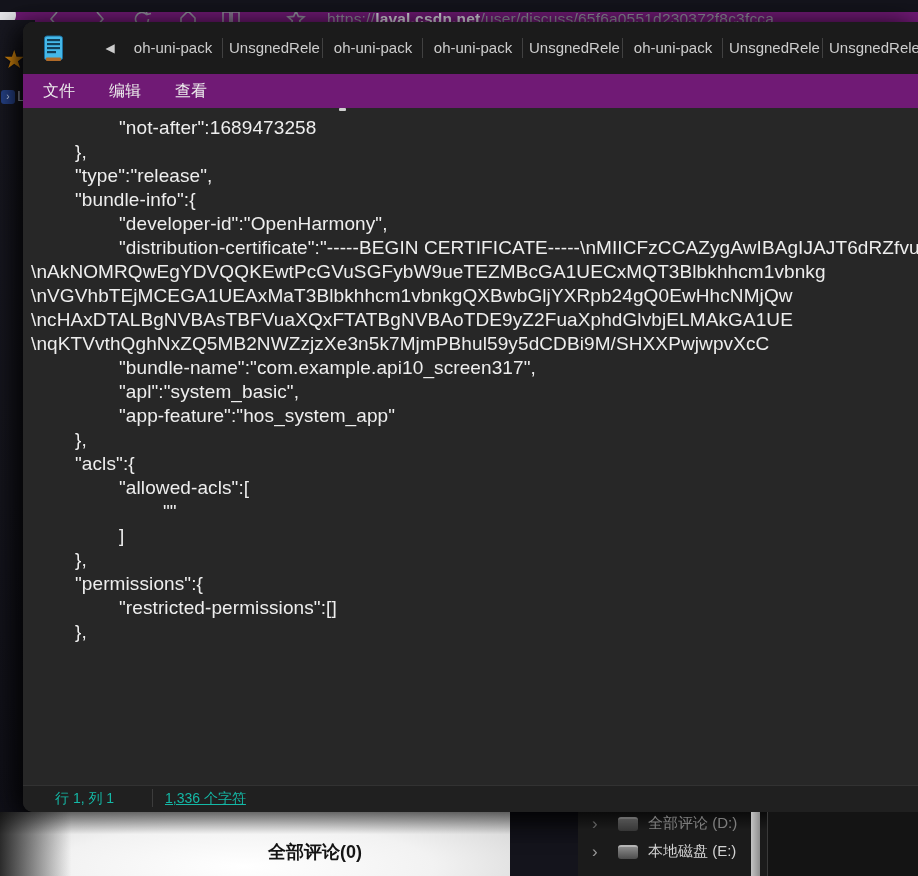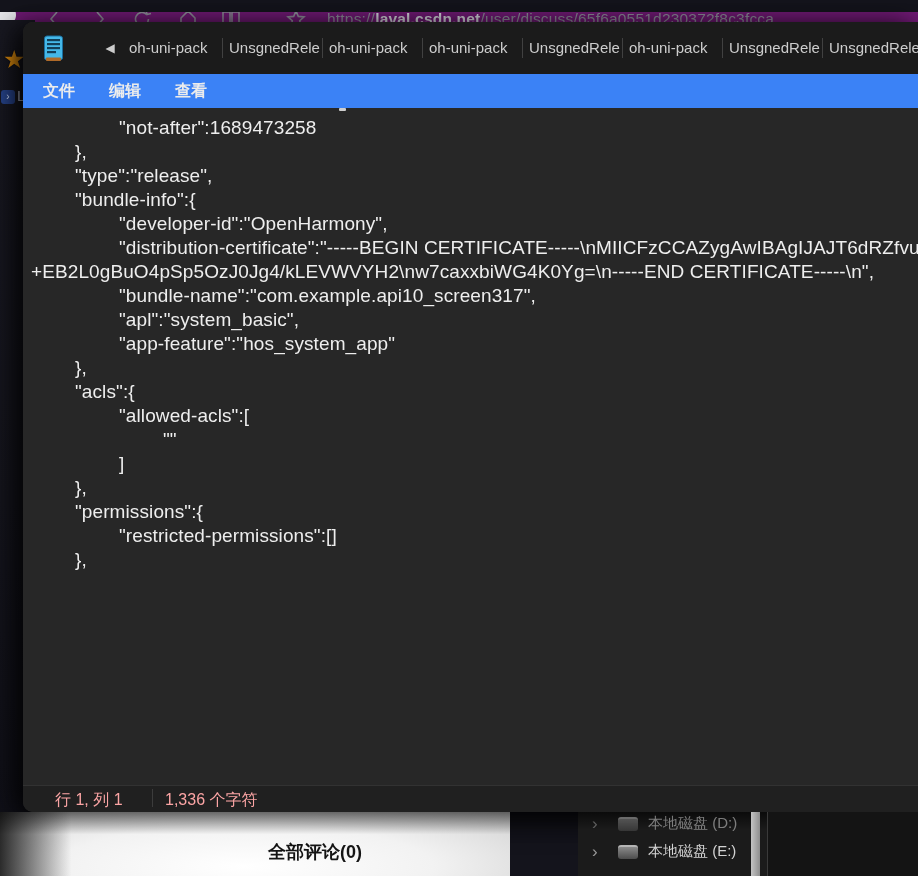--- a/index.html
+++ b/index.html
@@ -25,35 +25,35 @@
 
   
   .notepad{position:absolute;left:23px;top:22px;width:895px;height:790px;background:#272727;
            border-radius:10px 0 0 10px;overflow:hidden;
            box-shadow:-10px 0 26px rgba(0,0,0,.6),0 12px 26px rgba(0,0,0,.75);}
   .tabbar{position:absolute;left:0;top:0;right:0;height:52px;background:#1b1b1b;}
   .np-icon{position:absolute;left:21px;top:13px;width:19px;height:27px;}
   .tab-scroll-left{position:absolute;left:78px;top:17px;width:18px;height:18px;color:#cccccc;
                    font-size:12px;line-height:18px;text-align:center;cursor:default;}
   .tabs{position:absolute;left:100px;top:0;right:0;height:52px;display:flex;overflow:hidden;}
-  .tab{position:relative;width:88px;padding:0 6px;flex:0 0 auto;line-height:52px;text-align:left;
+  .tab{position:relative;width:88px;padding:0 6px;flex:0 0 auto;line-height:52px;text-align:center;
        color:#cdcdcd;font-size:15px;white-space:nowrap;overflow:hidden;}
   .tab::after{content:"";position:absolute;right:0;top:16px;width:1px;height:20px;background:#414141;}
-  .menubar{position:absolute;left:0;top:52px;right:0;height:34px;background:#3b82f6;display:flex;align-items:center;font-weight:bold;}
+  .menubar{position:absolute;left:0;top:52px;right:0;height:34px;background:#701a75;display:flex;align-items:center;}
   .menu-item{padding:0 14px;margin-left:6px;font-size:16px;color:#ececec;line-height:34px;}
   .textarea{position:absolute;left:0;top:86px;right:0;height:677px;background:#272727;overflow:hidden;}
   .lines{position:absolute;left:8px;top:8px;right:0;}
   .line{white-space:pre;height:24px;line-height:24px;font-size:19px;color:#eeeeee;letter-spacing:.1px;
         padding-left:calc(var(--ind,0)*44px);}
   .clip-frag{position:absolute;left:316px;top:0px;width:7px;height:3px;background:#cfcfcf;border-radius:1px;}
   .statusbar{position:absolute;left:0;right:0;top:763px;height:27px;background:#202020;
-             border-top:1px solid #323232;color:#fca5a5;font-size:16px;}
+             border-top:1px solid #323232;color:#14b8a6;font-size:14px;}
   .status-pos{position:absolute;left:32px;top:4px;}
   .status-sep{position:absolute;left:129px;top:3px;width:1px;height:18px;background:#3c3c3c;}
-  .status-chars{position:absolute;left:142px;top:4px;}
+  .status-chars{position:absolute;left:142px;top:4px;text-decoration:underline;}
 
   
   .bottom-strip{position:absolute;left:0;top:812px;width:918px;height:64px;}
   .comments-panel{position:absolute;left:0;top:0;width:510px;height:64px;
       background:radial-gradient(ellipse 420px 90px at 48% 85%,#ffffff 0%,#f2f2f2 45%,#c6c6c6 100%);}
   .comments-panel::before{content:"";position:absolute;inset:0;
       background:linear-gradient(90deg,rgba(10,10,10,.85) 0%,rgba(10,10,10,0) 14%),
                  linear-gradient(rgba(0,0,0,.55) 0%,rgba(0,0,0,0) 35%);}
   .comments-title{position:absolute;left:268px;top:28px;font-size:18px;font-weight:bold;color:#141414;}
   .explorer{position:absolute;left:578px;top:0;width:340px;height:64px;background:#1b1b1b;overflow:hidden;}
@@ -149,21 +149,24 @@
     <div class="textarea">
       <div class="clip-frag"></div>
       <div class="lines">
 
       <div class="line" style="--ind: 2;">"not-after":1689473258</div>
           <div class="line" style="--ind: 1;">},</div>
           <div class="line" style="--ind: 1;">"type":"release",</div>
           <div class="line" style="--ind: 1;">"bundle-info":{</div>
           <div class="line" style="--ind: 2;">"developer-id":"OpenHarmony",</div>
           <div class="line" style="--ind: 2;">"distribution-certificate":"-----BEGIN CERTIFICATE-----\nMIICFzCCAZygAwIBAgIJAJT6dRZfvu</div>
-          <div class="line" style="--ind: 0;">+EB2L0gBuO4pSp5OzJ0Jg4/kLEVWVYH2\nw7caxxbiWG4K0Yg=\n-----END CERTIFICATE-----\n",</div>
+          <div class="line" style="--ind: 0;">\nAkNOMRQwEgYDVQQKEwtPcGVuSGFybW9ueTEZMBcGA1UECxMQT3Blbkhhcm1vbnkg</div>
+          <div class="line" style="--ind: 0;">\nVGVhbTEjMCEGA1UEAxMaT3Blbkhhcm1vbnkgQXBwbGljYXRpb24gQ0EwHhcNMjQw</div>
+          <div class="line" style="--ind: 0;">\ncHAxDTALBgNVBAsTBFVuaXQxFTATBgNVBAoTDE9yZ2FuaXphdGlvbjELMAkGA1UE</div>
+          <div class="line" style="--ind: 0;">\nqKTVvthQghNxZQ5MB2NWZzjzXe3n5k7MjmPBhul59y5dCDBi9M/SHXXPwjwpvXcC</div>
           <div class="line" style="--ind: 2;">"bundle-name":"com.example.api10_screen317",</div>
           <div class="line" style="--ind: 2;">"apl":"system_basic",</div>
           <div class="line" style="--ind: 2;">"app-feature":"hos_system_app"</div>
           <div class="line" style="--ind: 1;">},</div>
           <div class="line" style="--ind: 1;">"acls":{</div>
           <div class="line" style="--ind: 2;">"allowed-acls":[</div>
           <div class="line" style="--ind: 3;">""</div>
           <div class="line" style="--ind: 2;">]</div>
           <div class="line" style="--ind: 1;">},</div>
           <div class="line" style="--ind: 1;">"permissions":{</div>
@@ -182,21 +185,21 @@
   <div class="bottom-strip">
     <div class="comments-panel">
       <div class="comments-title">全部评论(0)</div>
     </div>
     <div class="explorer">
       <div class="tree">
 
           <div class="tree-row dim">
             <span class="tree-chevron">›</span>
             <span class="drive-ico"></span>
-            <span class="tree-label">本地磁盘 (D:)</span>
+            <span class="tree-label">全部评论 (D:)</span>
           </div>
 
           <div class="tree-row">
             <span class="tree-chevron">›</span>
             <span class="drive-ico"></span>
             <span class="tree-label">本地磁盘 (E:)</span>
           </div>
         </div>
       <div class="ex-scrollbar"></div>
       <div class="ex-divider"></div>

